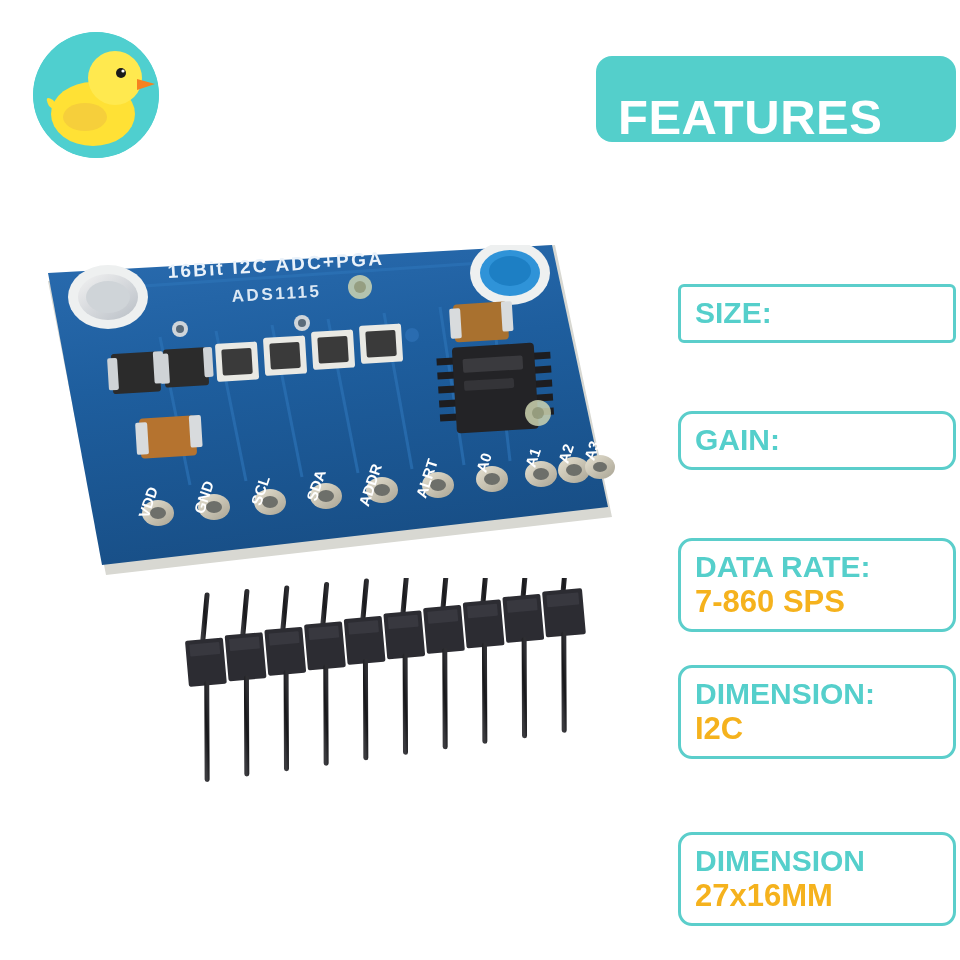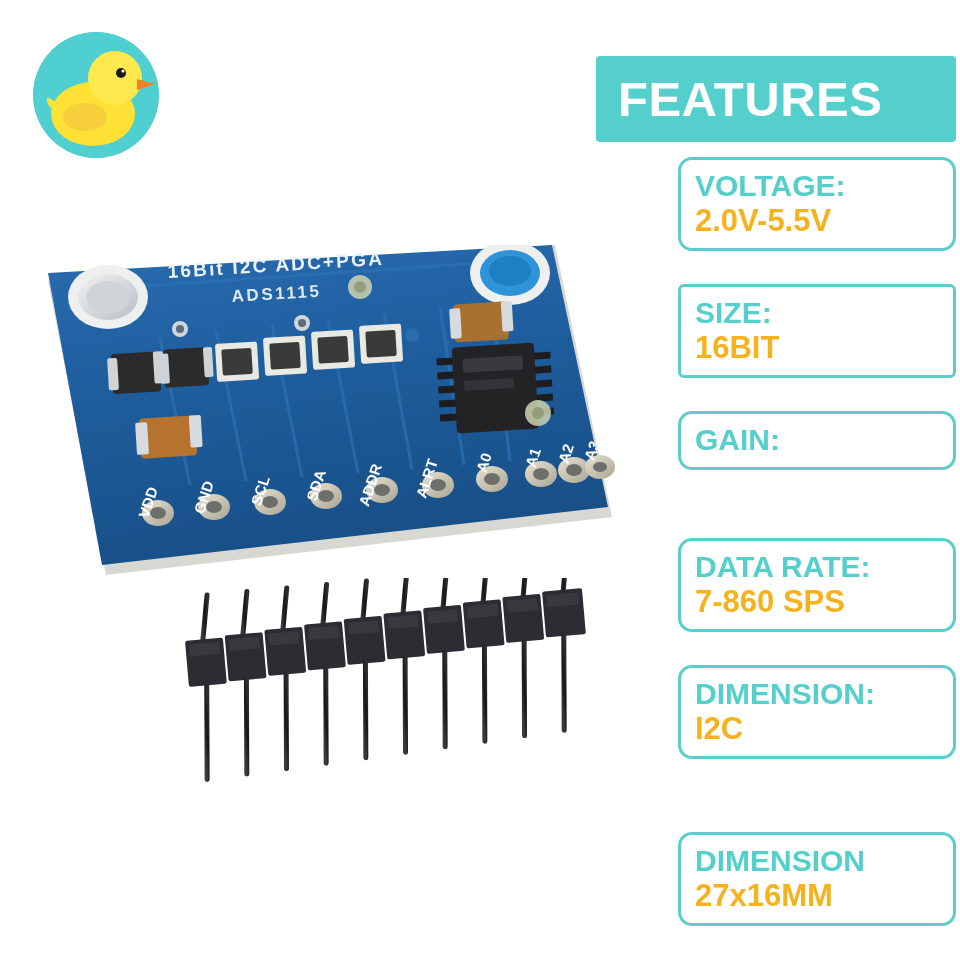--- a/index.html
+++ b/index.html
@@ -38,23 +38,23 @@
     position: absolute;
     left: 596px;
     top: 56px;
     width: 360px;
     height: 856px;
   }
   #features-header {
     width: 360px;
     height: 86px;
     background: #54cfcb;
-    border-radius: 4px;
+    border-radius: 16px;
     display: flex;
-    align-items: center;
+    align-items: flex-end;
     box-sizing: border-box;
     padding-left: 22px;
   }
   #features-header .title {
     color: #ffffff;
     font-size: 49px;
     font-weight: bold;
     letter-spacing: 0.5px;
     line-height: 1;
   }
@@ -370,28 +370,23 @@
       </g>
     </svg>
   </div>
 
   <div id="features-panel">
 
     <div id="features-header">
       <span class="title">FEATURES</span>
     </div>
 
-    <div class="feature-card" id="card-0">
-      <div class="feature-label">VOLTAGE:</div>
-      <div class="feature-value">2.0V-5.5V</div>
-    </div>
 
     <div class="feature-card" id="card-1">
       <div class="feature-label">SIZE:</div>
-      <div class="feature-value">16BIT</div>
     </div>
 
     <div class="feature-card" id="card-2">
       <div class="feature-label">GAIN:</div>
     </div>
 
     <div class="feature-card" id="card-3">
       <div class="feature-label">DATA RATE:</div>
       <div class="feature-value">7-860 SPS</div>
     </div>

